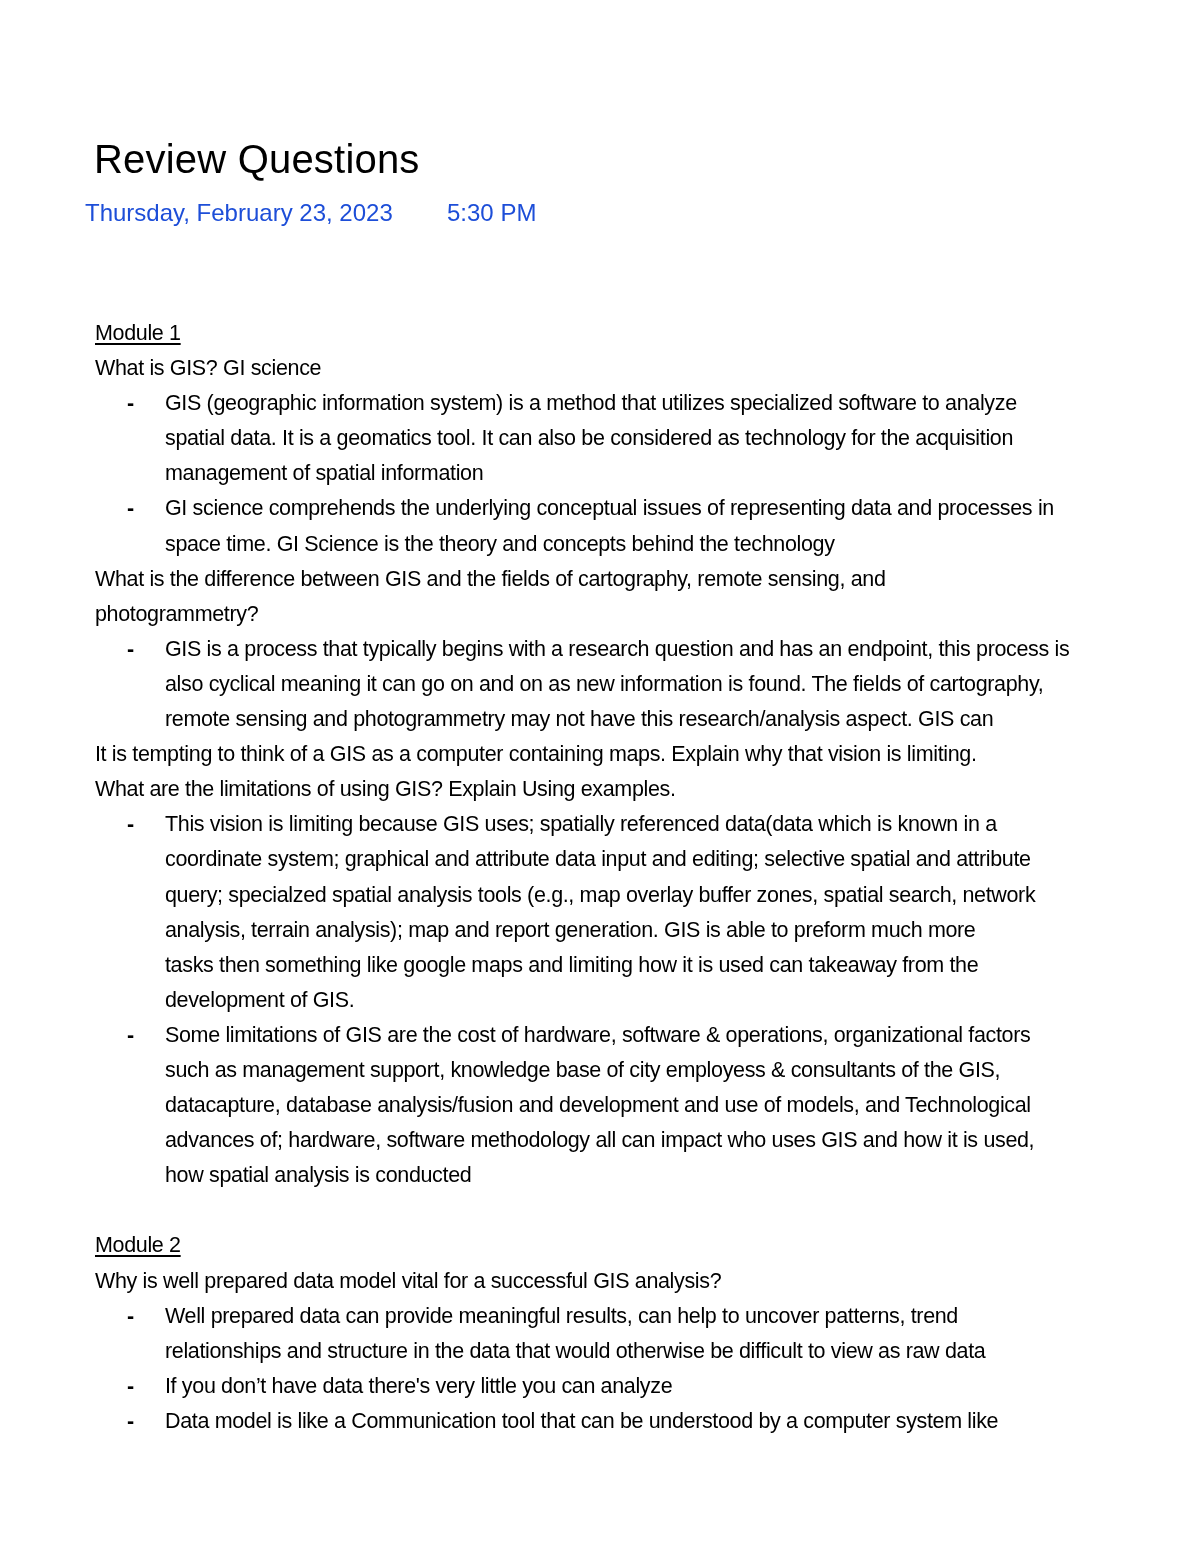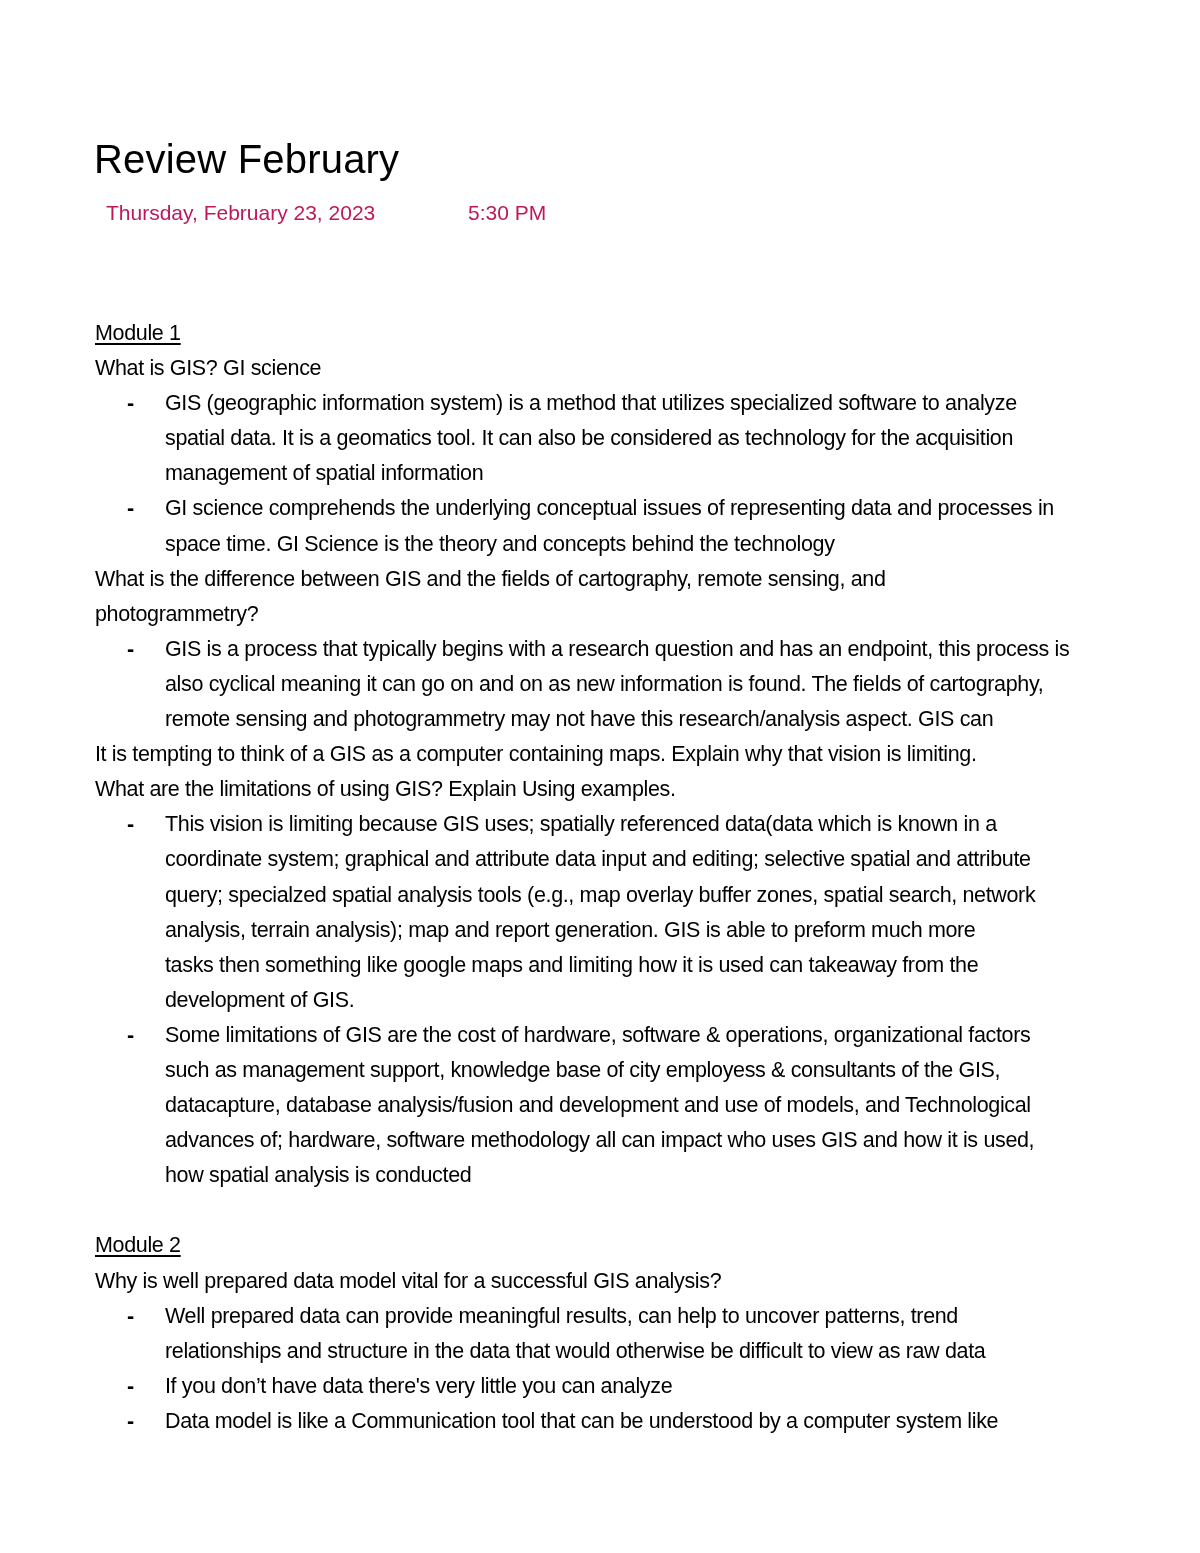--- a/index.html
+++ b/index.html
@@ -27,25 +27,25 @@
       position: absolute;
       left: 94px;
       top: 134px;
       font-size: 40px;
       line-height: 50px;
       white-space: nowrap;
       letter-spacing: 0.2px;
     }
     .meta {
       position: absolute;
-      left: 106px;
+      left: 85px;
       top: 199px;
-      font-size: 21px;
+      font-size: 24px;
       line-height: 28px;
-      color: #be185d;
+      color: #1d4ed8;
       white-space: nowrap;
     }
     .meta .time {
       position: absolute;
       left: 362px;
       top: 0;
     }
     .content {
       position: absolute;
       left: 95px;
@@ -77,21 +77,21 @@
     }
     .spacer {
       height: 35.1px;
     }
   </style>
 </head>
 <body>
 
 <div class="page">
 
-  <div class="title">Review February</div>
+  <div class="title">Review Questions</div>
 
   <div class="meta">
     <span>Thursday, February 23, 2023</span>
     <span class="time">5:30 PM</span>
   </div>
 
   <div class="content">
 
     <div>
       <div class="line heading">Module 1</div>

